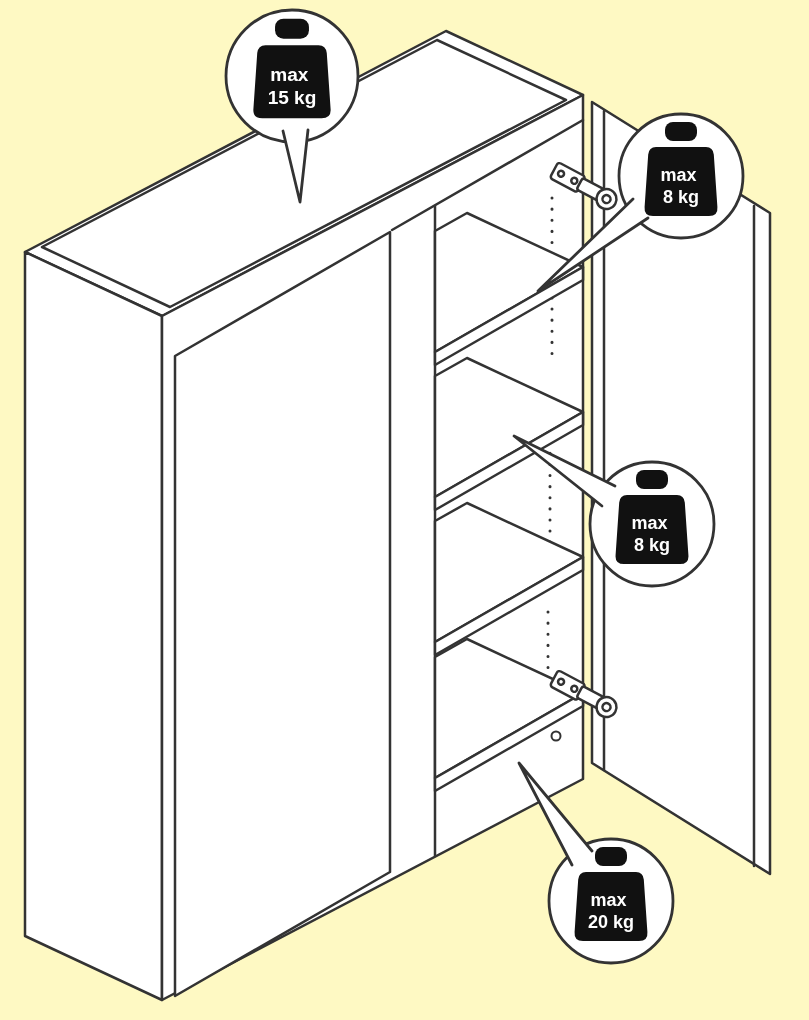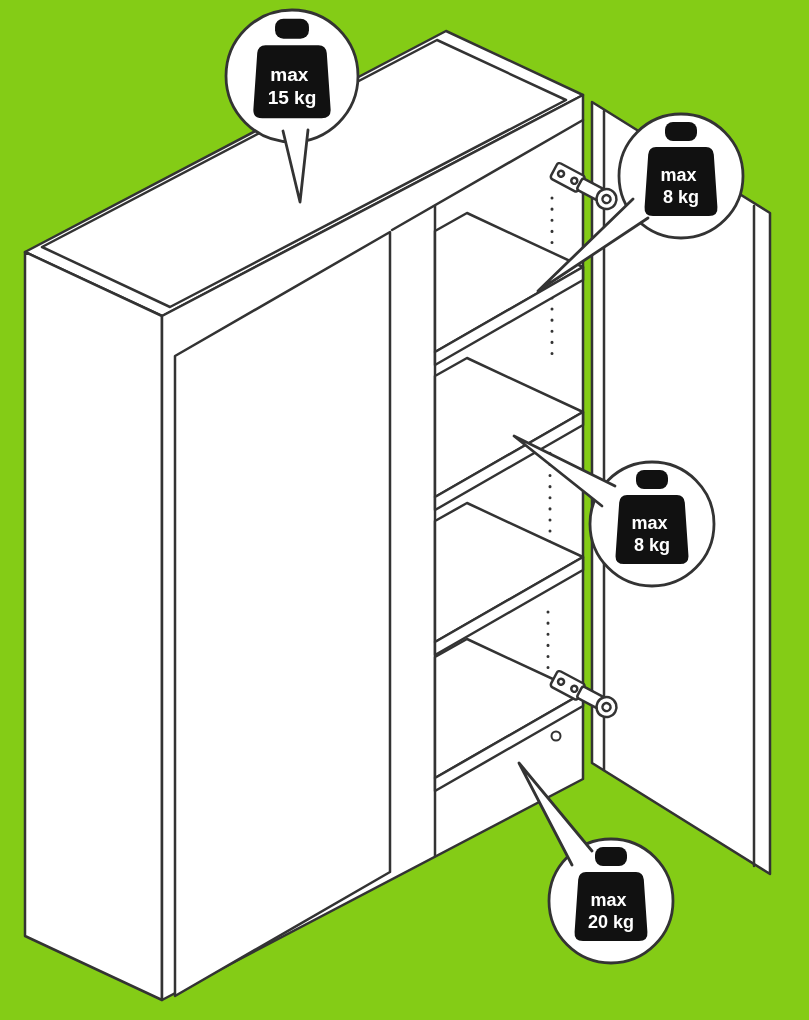--- a/index.html
+++ b/index.html
@@ -5,21 +5,21 @@
   html, body {
     margin: 0;
     padding: 0;
     background: #ffffff;
     font-family: "Liberation Sans", sans-serif;
   }
   .stage {
     position: relative;
     width: 809px;
     height: 1020px;
-    background: #84cc16;
+    background: #fef9c3;
     overflow: hidden;
   }
   svg { display: block; }
   text { user-select: none; }
 </style>
 </head>
 <body>
 
 <div class="stage">
 <svg width="809" height="1020" viewBox="0 0 809 1020" xmlns="http://www.w3.org/2000/svg">

